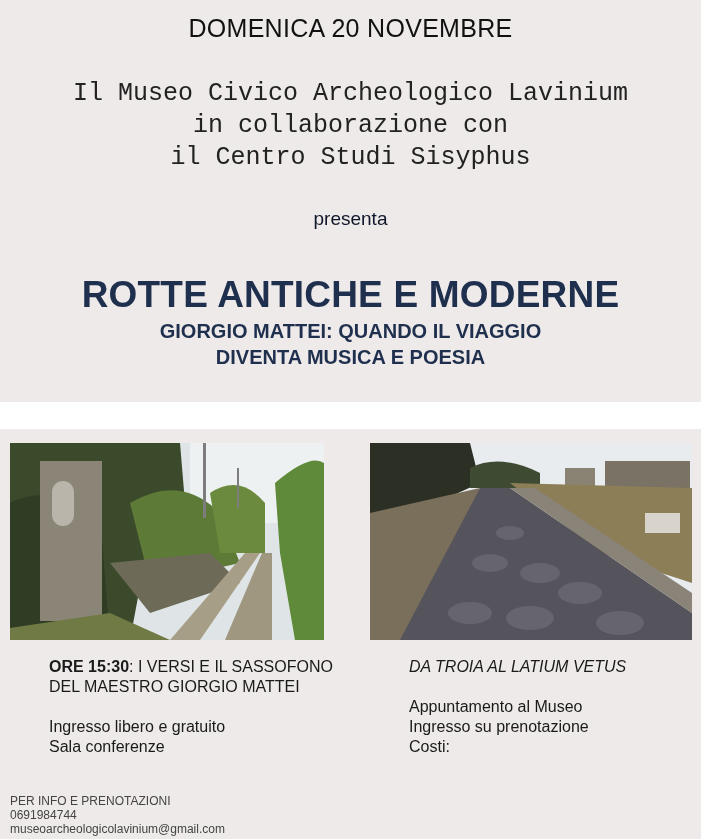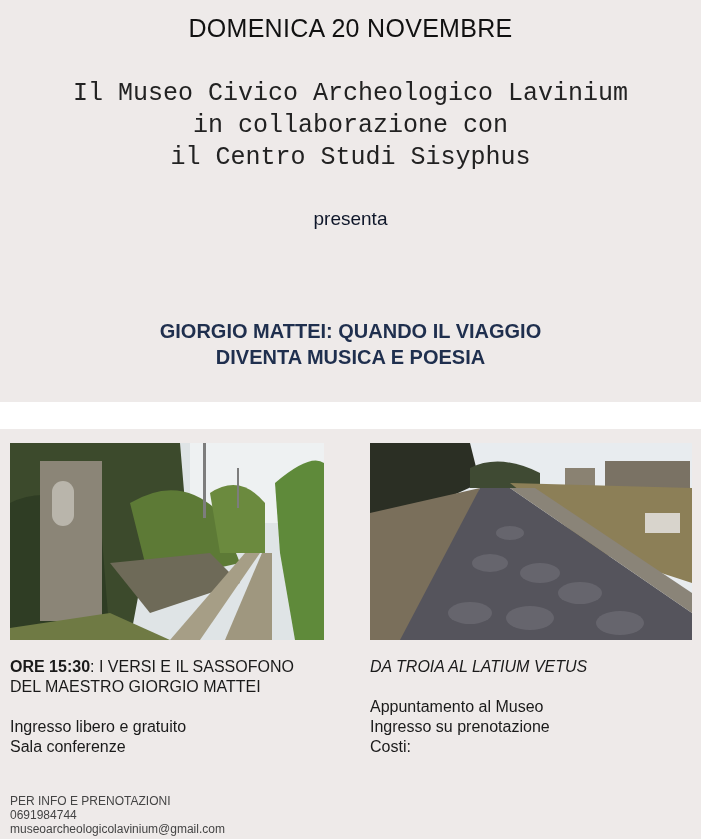--- a/index.html
+++ b/index.html
@@ -40,21 +40,21 @@
     background: #eeeae9;
   }
   .photo {
     position: absolute; top: 14px; height: 197px; overflow: hidden;
   }
   .photo-left { left: 10px; width: 314px; }
   .photo-right { left: 370px; width: 322px; }
   .photo svg { display: block; width: 100%; height: 100%; }
   .event {
     position: absolute; top: 228px;
-    font-size: 16px; line-height: 20px; color: #1a1a1a;
+    font-size: 16px; line-height: 20px; color: #1a1a1a; margin-left: 39px;
   }
   .event-left { left: 10px; width: 340px; }
   .event-right { left: 370px; width: 330px; }
   .event b { font-weight: bold; }
   .event .italic { font-style: italic; }
   .event .gap { height: 20px; }
   .event ul { margin: 0; padding-left: 34px; }
   .event li { margin: 0; }
   .contact {
     position: absolute; left: 10px; top: 365px;
@@ -65,20 +65,21 @@
 <body>
 
 <div class="top">
   <div class="date">DOMENICA 20 NOVEMBRE</div>
   <div class="intro">
     <div>Il Museo Civico Archeologico Lavinium</div>
     <div>in collaborazione con</div>
     <div>il Centro Studi Sisyphus</div>
   </div>
   <div class="presenta">presenta</div>
+  <div class="title">ROTTE ANTICHE E MODERNE</div>
   <div class="subtitle">
     <div>GIORGIO MATTEI: QUANDO IL VIAGGIO</div>
     <div>DIVENTA MUSICA E POESIA</div>
   </div>
 </div>
 
 <div class="bottom">
   <div class="photo photo-left">
     <svg viewBox="0 0 314 197" preserveAspectRatio="none">
       <rect width="314" height="197" fill="#dfe4e6"></rect>

